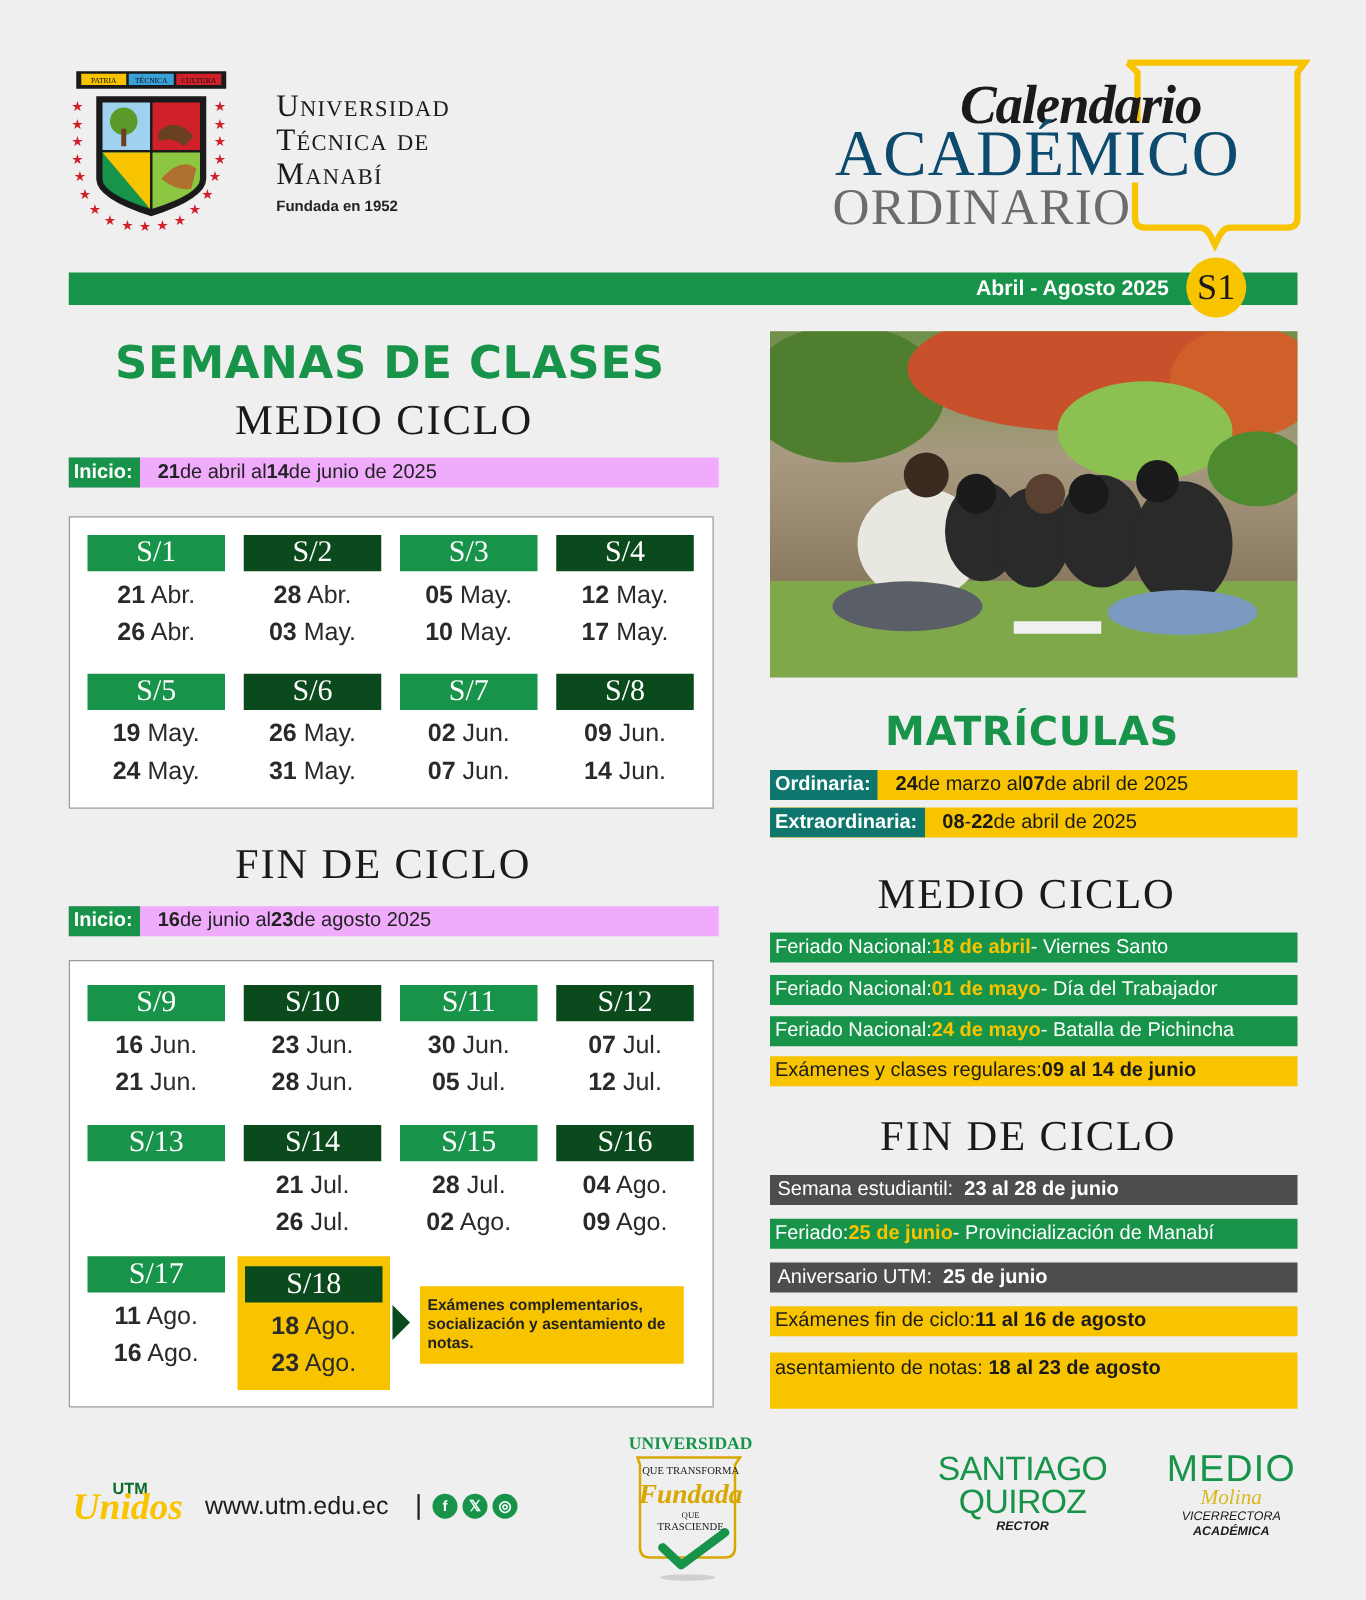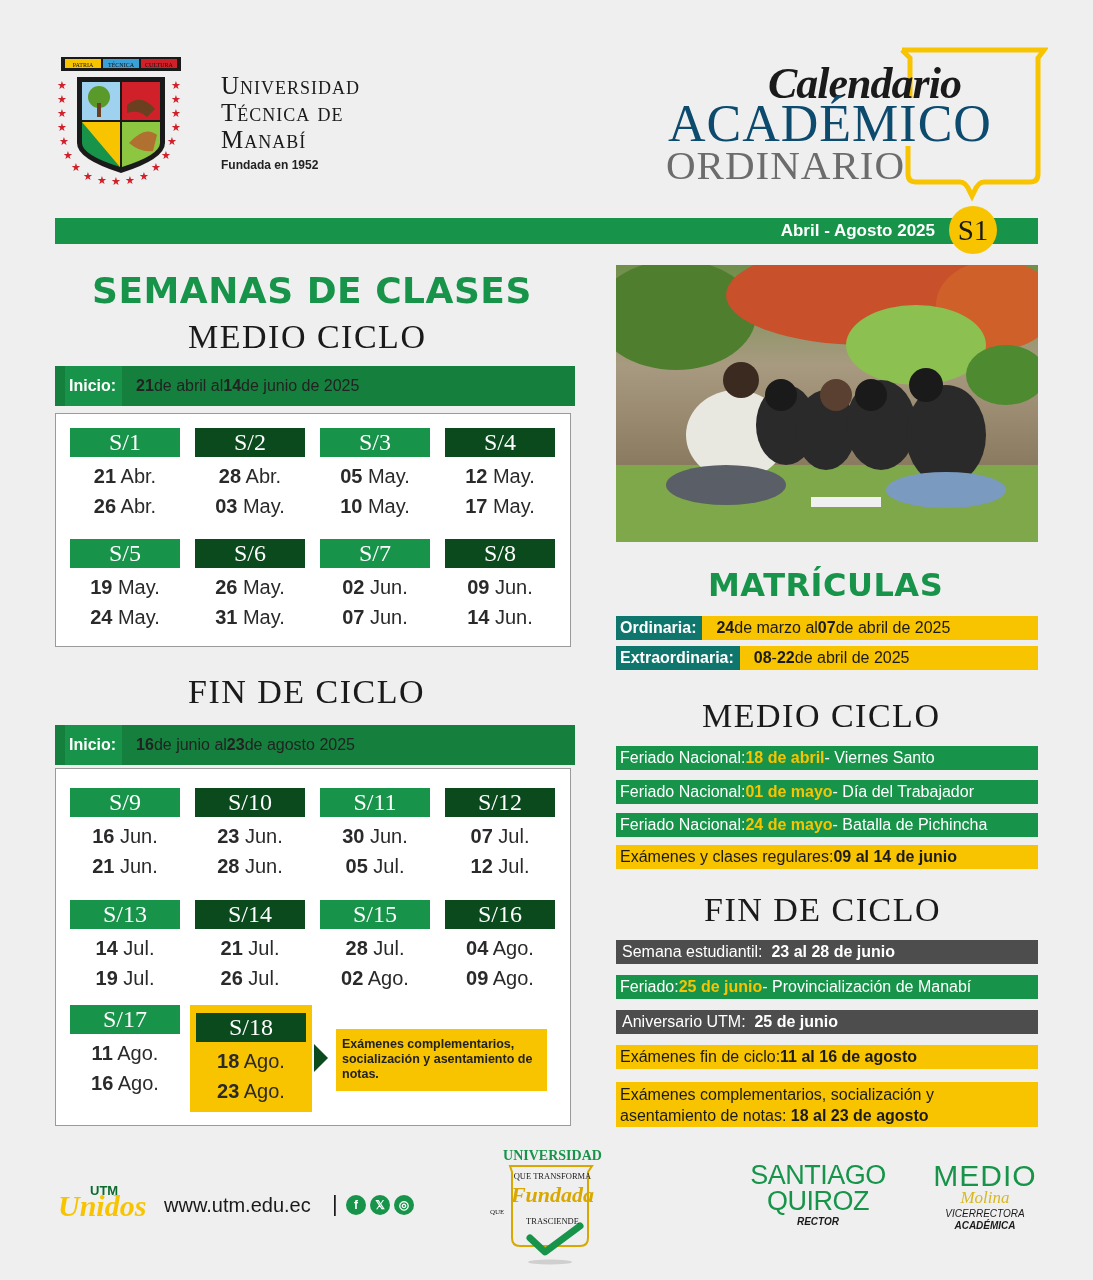--- a/index.html
+++ b/index.html
@@ -19,21 +19,21 @@
   .cal-ordinario { left: 666px; top: 144px; font-family: "Liberation Serif", serif; font-size: 41px; color: #6c6c6c; letter-spacing: 1px; line-height: 42px; }
 
   .top-bar { left: 55px; top: 218px; width: 983px; height: 26px; background: #17944a; }
   .top-bar-text { right: 158px; top: 221px; color: #fff; font-size: 17px; font-weight: bold; }
   .s1-badge { left: 949px; top: 206px; width: 48px; height: 48px; border-radius: 50%; background: #f8c400; color: #1a1a1a; font-family: "Liberation Serif", serif; font-size: 29px; display: flex; align-items: center; justify-content: center; }
 
   
   .big-green { font-weight: 900; font-size: 36px; color: #17944a; letter-spacing: 0.5px; font-family: "DejaVu Sans", sans-serif; text-align: right; }
   .serif-title { font-family: Liberation Serif, serif; font-size: 34px; color: #1a1a1a; letter-spacing: 1.5px; }
 
-  .range-bar { height: 40px; background: #15803d; display: flex; align-items: center; font-size: 16px; color: #222; padding-left: 10px; }
+  .range-bar { height: 24px; background: #f0abfc; display: flex; align-items: center; font-size: 16px; color: #222; }
   .range-bar .lbl { background: #17944a; color: #fff; font-weight: 900; height: 100%; display: flex; align-items: center; padding: 0 6px 0 4px; margin-right: 14px; }
   .range-bar b { font-weight: 900; }
 
   .weeks-box { background: #fff; border: 1.5px solid #9a9a9a; }
   .week { position: absolute; width: 110px; text-align: center; }
   .week .tag { height: 29px; font-family: "Liberation Serif", serif; font-size: 24px; color: #fff; line-height: 29px; }
   .week .tag.light { background: #17944a; }
   .week .tag.dark { background: #0b4a1c; }
   .week .dates { font-size: 20px; line-height: 30px; color: #2a2a2a; margin-top: 4px; }
   .week .dates b { font-weight: 900; }
@@ -191,21 +191,20 @@
   <div class="tag light">S/11</div>
   <div class="dates"><b>30</b><span> Jun.</span><br><b>05</b><span> Jul.</span></div>
 </div>
 <div class="week" style="left:445px; top:788px;">
   <div class="tag dark">S/12</div>
   <div class="dates"><b>07</b><span> Jul.</span><br><b>12</b><span> Jul.</span></div>
 </div>
 
 <div class="week" style="left:70px; top:900px;">
   <div class="tag light">S/13</div>
-  <div class="dates"><b>14</b><span> Jul.</span><br><b>19</b><span> Jul.</span></div>
 </div>
 <div class="week" style="left:195px; top:900px;">
   <div class="tag dark">S/14</div>
   <div class="dates"><b>21</b><span> Jul.</span><br><b>26</b><span> Jul.</span></div>
 </div>
 <div class="week" style="left:320px; top:900px;">
   <div class="tag light">S/15</div>
   <div class="dates"><b>28</b><span> Jul.</span><br><b>02</b><span> Ago.</span></div>
 </div>
 <div class="week" style="left:445px; top:900px;">
@@ -310,21 +309,20 @@
 </div>
 <div class="info-bar gray" style="top:1010px;">
   <span style="white-space:pre">Aniversario UTM:  </span>
     <b>25 de junio</b>
 </div>
 <div class="info-bar yellow" style="top:1045px;">
   <span>Exámenes fin de ciclo: </span>
     <b>11 al 16 de agosto</b>
 </div>
 <div class="info-bar yellow" style="top:1082px; height:45px; display:block; padding-top:2px; line-height:21px;">
-  <div>Exámenes complementarios, socialización y</div>
   <div><span>asentamiento de notas: </span><b>18 al 23 de agosto</b></div>
 </div>
 
 <div class="abs" style="left:58px; top:1183px;">
   <div style="position:absolute; left:32px; top:0; font-size:13px; font-weight:900; color:#0b6a2c;">UTM</div>
   <div style="position:absolute; left:0; top:6px; font-family:'Liberation Serif', serif; font-style:italic; font-weight:bold; font-size:30px; color:#f8c400; white-space:nowrap;">Unidos</div>
 </div>
 <div class="abs footer-url">www.utm.edu.ec</div>
 <div class="abs" style="left:332px; top:1191px; font-size:22px; color:#1a1a1a;">|</div>
 <div class="abs social" style="left:346px;">f</div>
@@ -333,21 +331,21 @@
 
 <div class="abs" style="left:490px; top:1148px; width:125px; height:118px;">
   <svg class="abs" style="left:0; top:0;" width="125" height="118" viewBox="0 0 125 118">
     <path d="M20 18 H102 L98 24 V90 Q98 98 90 98 H30 Q22 98 22 90 V24 Z" fill="none" stroke="#d8a800" stroke-width="2"></path>
     <path d="M40 90 L55 104 L90 78" fill="none" stroke="#17944a" stroke-width="7" stroke-linecap="round" stroke-linejoin="round"></path>
     <ellipse cx="60" cy="114" rx="22" ry="2.5" fill="#cfcfcf"></ellipse>
   </svg>
   <div class="abs" style="left:0; top:0; width:125px; text-align:center; font-family:'Liberation Serif', serif; font-weight:bold; font-size:14px; color:#17944a;">UNIVERSIDAD</div>
   <div class="abs" style="left:0; top:23px; width:125px; text-align:center; font-family:'Liberation Serif', serif; font-size:8.5px; color:#1a1a1a;">QUE TRANSFORMA</div>
   <div class="abs" style="left:0; top:34px; width:125px; text-align:center; font-family:'Liberation Serif', serif; font-style:italic; font-weight:bold; font-size:22px; color:#d8a800;">Fundada</div>
-  <div class="abs" style="left:0; top:60px; width:125px; text-align:left; font-family:'Liberation Serif', serif; font-size:7px; color:#1a1a1a;">QUE</div>
+  <div class="abs" style="left:0; top:60px; width:125px; text-align:center; font-family:'Liberation Serif', serif; font-size:7px; color:#1a1a1a;">QUE</div>
   <div class="abs" style="left:0; top:68px; width:125px; text-align:center; font-family:'Liberation Serif', serif; font-size:8.5px; color:#1a1a1a;">TRASCIENDE</div>
 </div>
 
 <div class="abs" style="left:745px; top:1162px; width:146px; text-align:center;">
   <div style="font-size:27px; color:#17944a; line-height:26px; letter-spacing:-0.5px;">SANTIAGO</div>
   <div style="font-size:27px; color:#17944a; line-height:26px; letter-spacing:-0.5px;">QUIROZ</div>
   <div style="font-size:10px; font-weight:900; font-style:italic; color:#1a1a1a; margin-top:2px;">RECTOR</div>
 </div>
 <div class="abs" style="left:930px; top:1162px; width:110px; text-align:center;">
   <div style="font-size:30px; color:#17944a; line-height:28px; letter-spacing:1px;">MEDIO</div>

